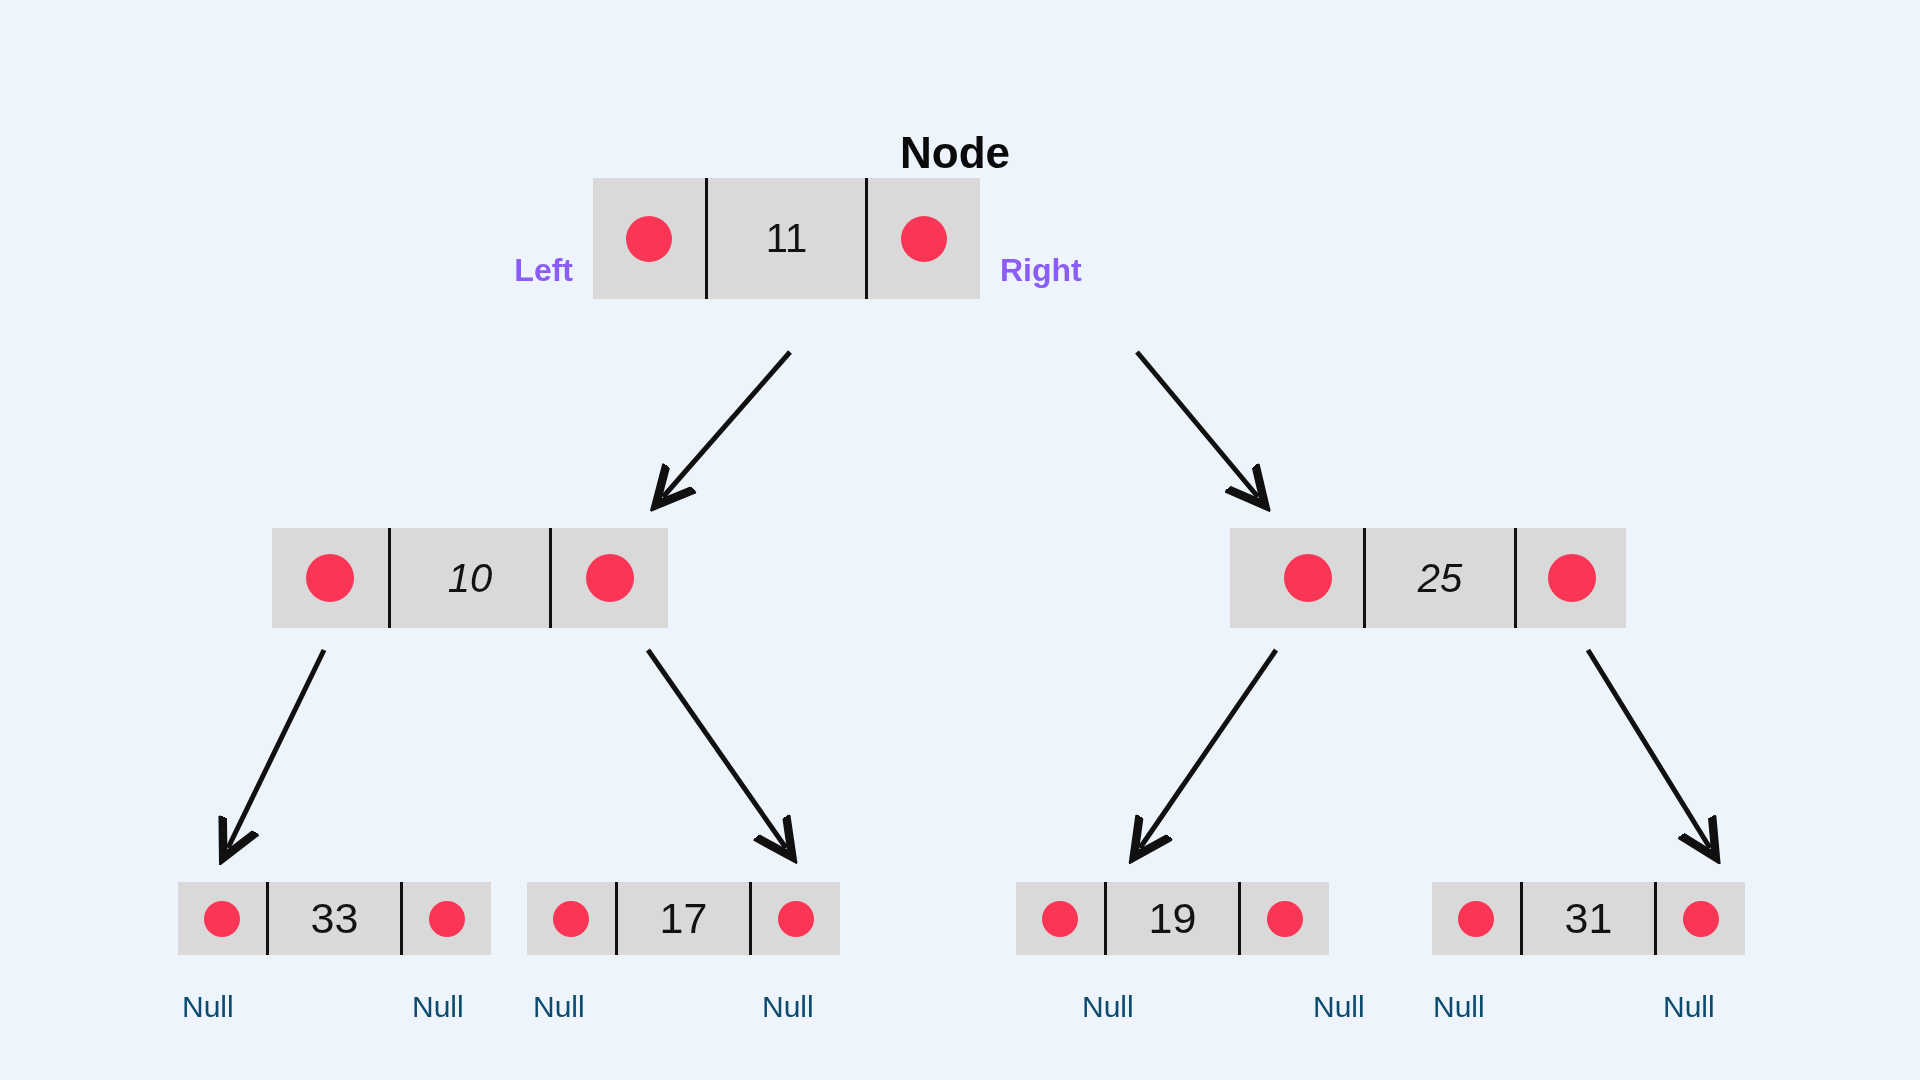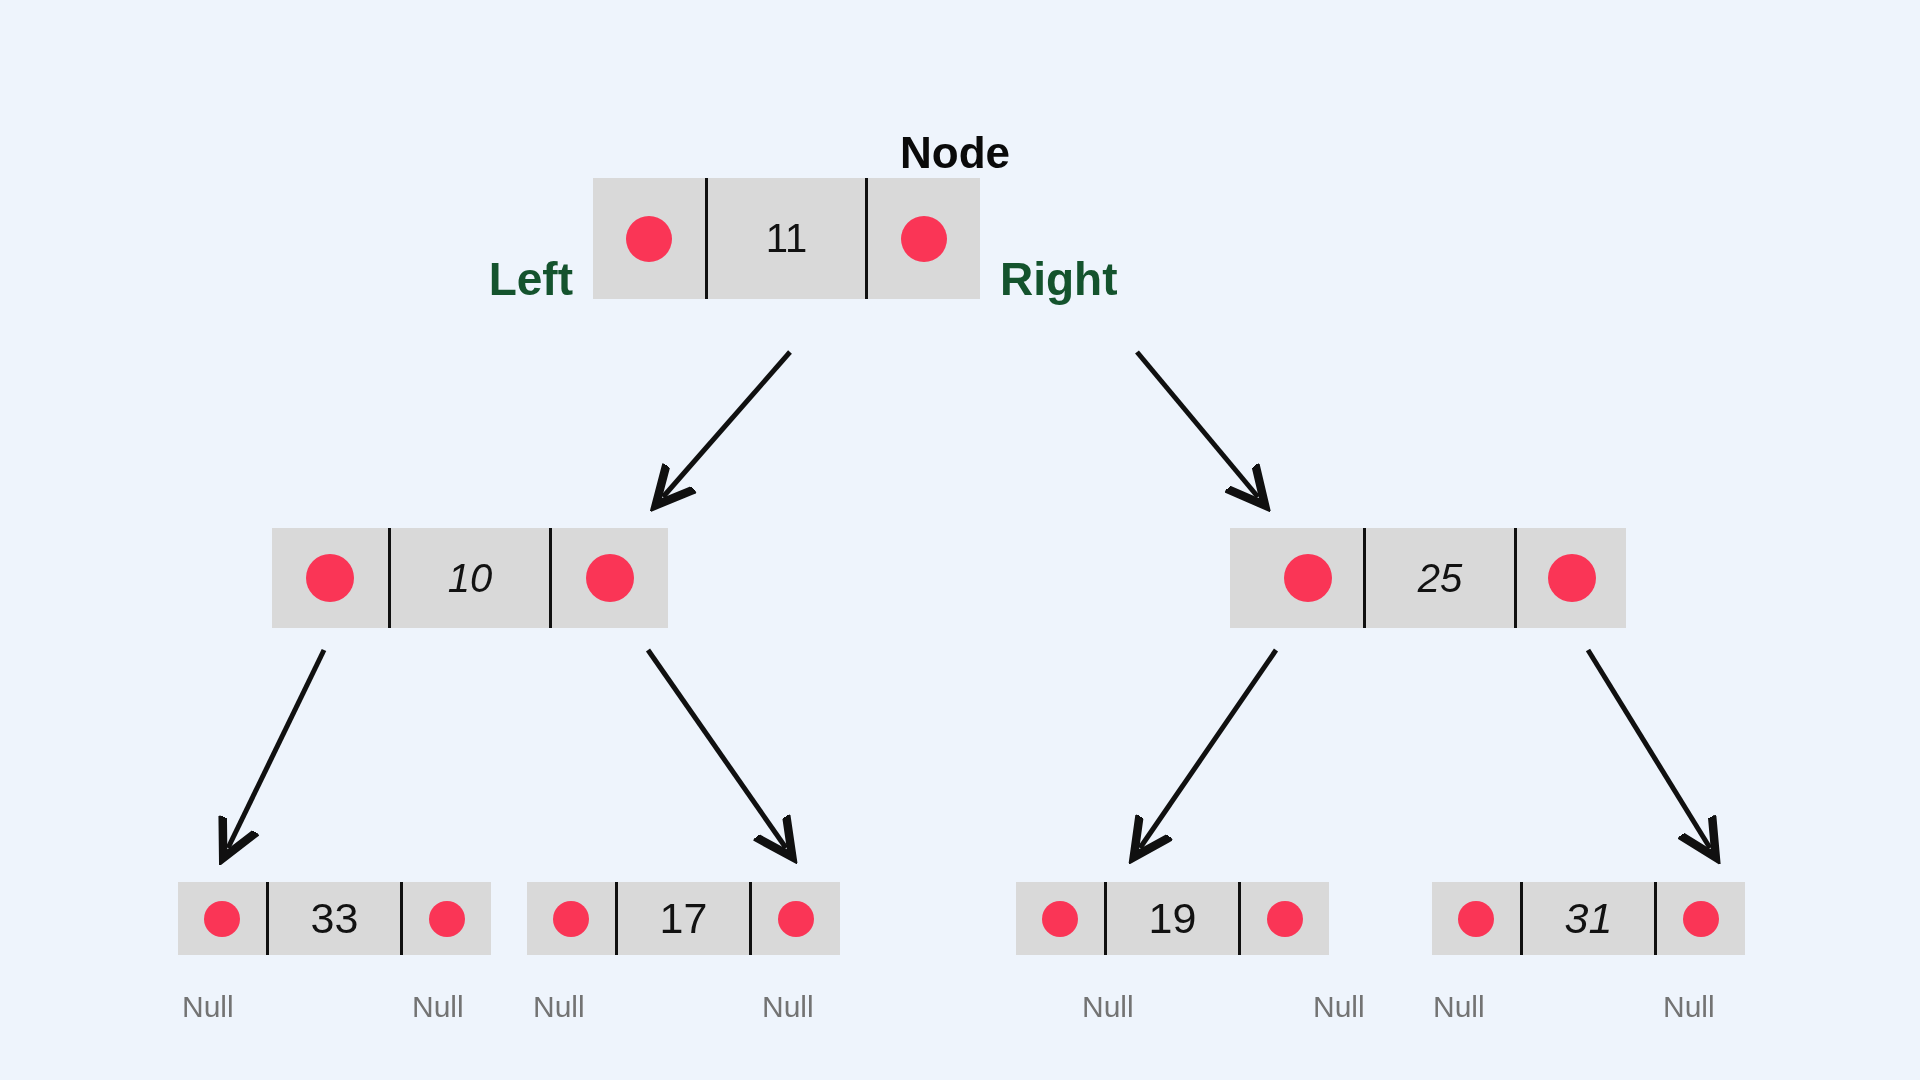--- a/index.html
+++ b/index.html
@@ -93,21 +93,21 @@
     top: 882px;
     height: 73px;
   }
   .node.leaf .cell-ptr { width: 92px; }
   .node.leaf .cell-val { width: 136px; font-size: 43px; }
   .node.leaf .divider { width: 3px; }
   .node.leaf .dot { width: 36px; height: 36px; }
   .node.leaf.l0 { left: 178px; width: 313px; }
   .node.leaf.l1 { left: 527px; width: 313px; }
   .node.leaf.l2 { left: 1016px; width: 313px; }
-  .node.leaf.l3 { left: 1432px; width: 313px; font-style: italic; }
+  .node.leaf.l3 { left: 1432px; width: 313px; }
 
   
   .label-bold {
     position: absolute;
     font-weight: bold;
     color: #0a0a0a;
     white-space: nowrap;
   }
   #label-node {
     left: 900px;
@@ -122,30 +122,30 @@
     text-align: right;
   }
   #label-right-wrap {
     position: absolute;
     left: 1000px;
     top: 252px;
     width: 200px;
     text-align: left;
   }
   .side-label {
-    font-size: 46px;
+    font-size: 32px;
     font-weight: bold;
-    color: #14532d;
+    color: #8b5cf6;
     white-space: nowrap;
     margin-top: 48px;
   }
 
   .null-label {
     position: absolute;
-    color: #737373;
+    color: #0c4a6e;
     font-size: 30px;
     white-space: nowrap;
     top: 990px;
   }
 </style>
 </head>
 <body>
 
 <div id="stage">
 

